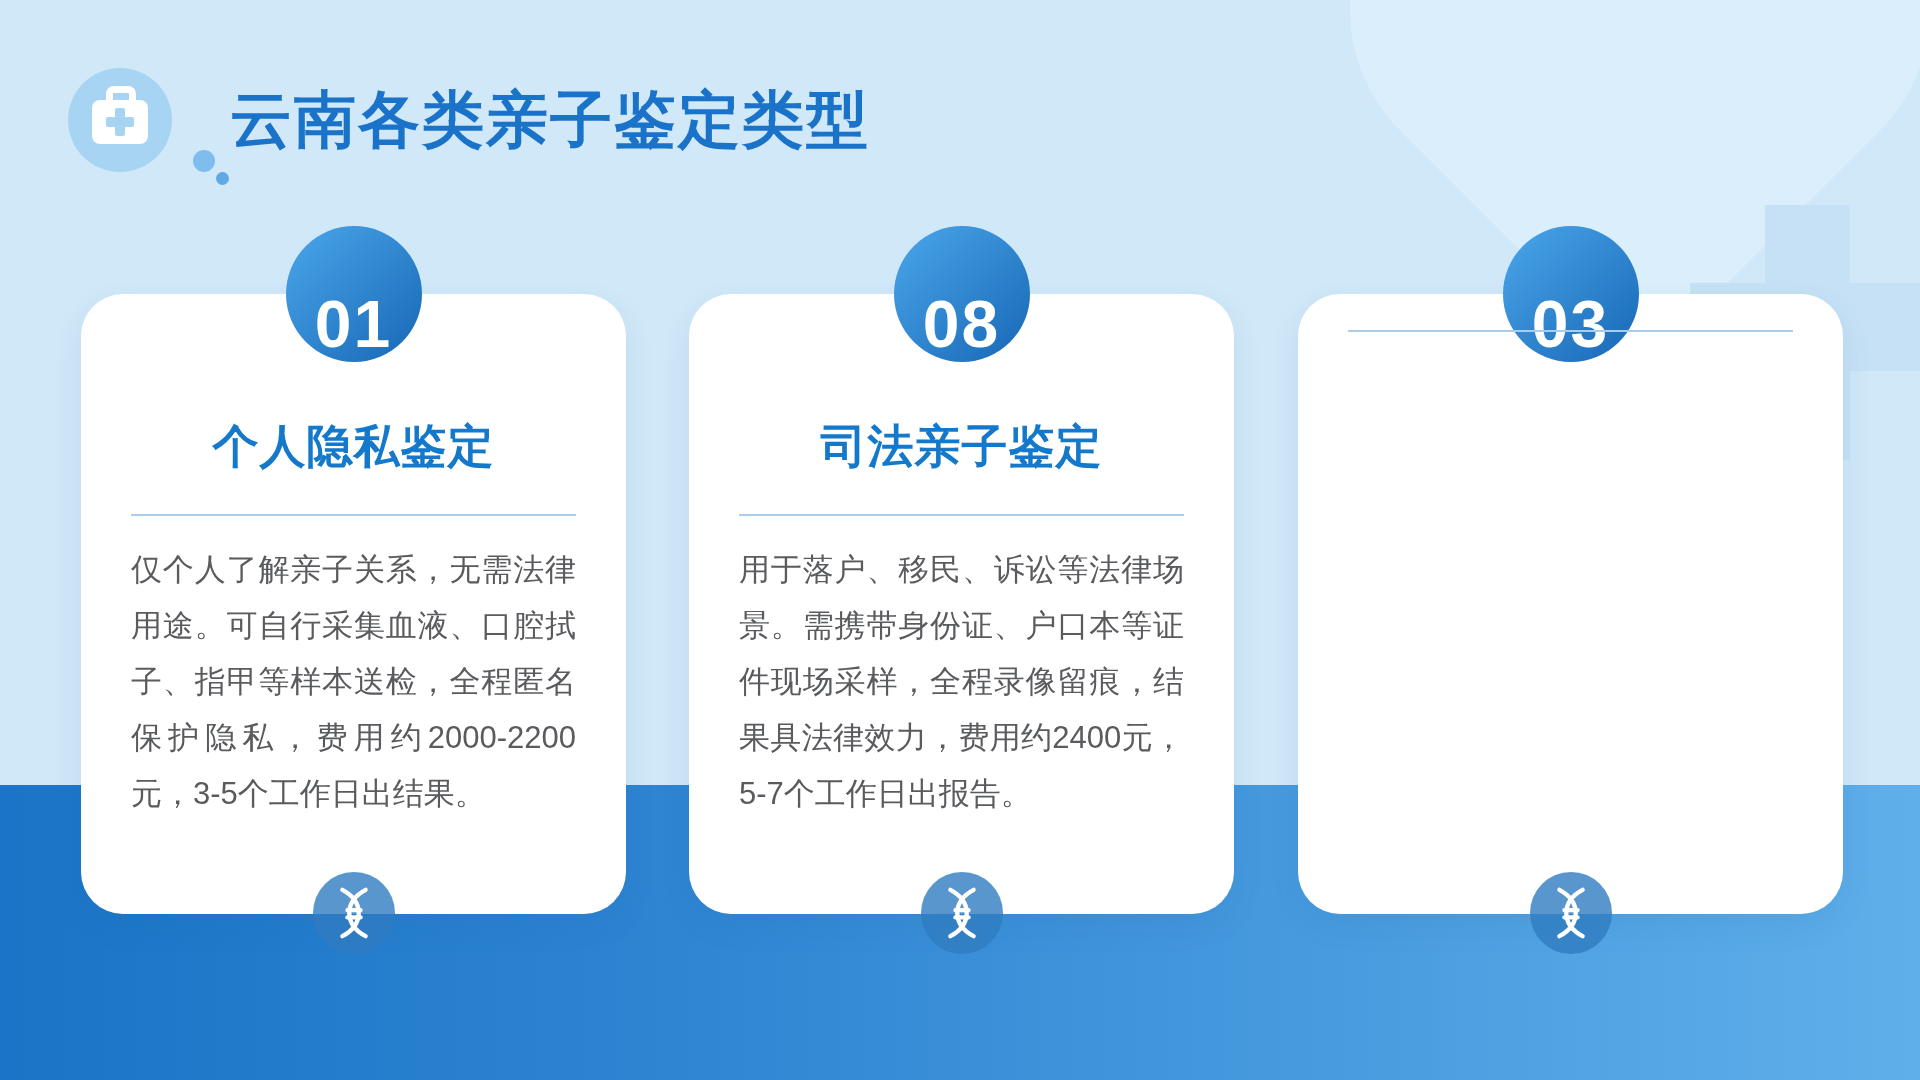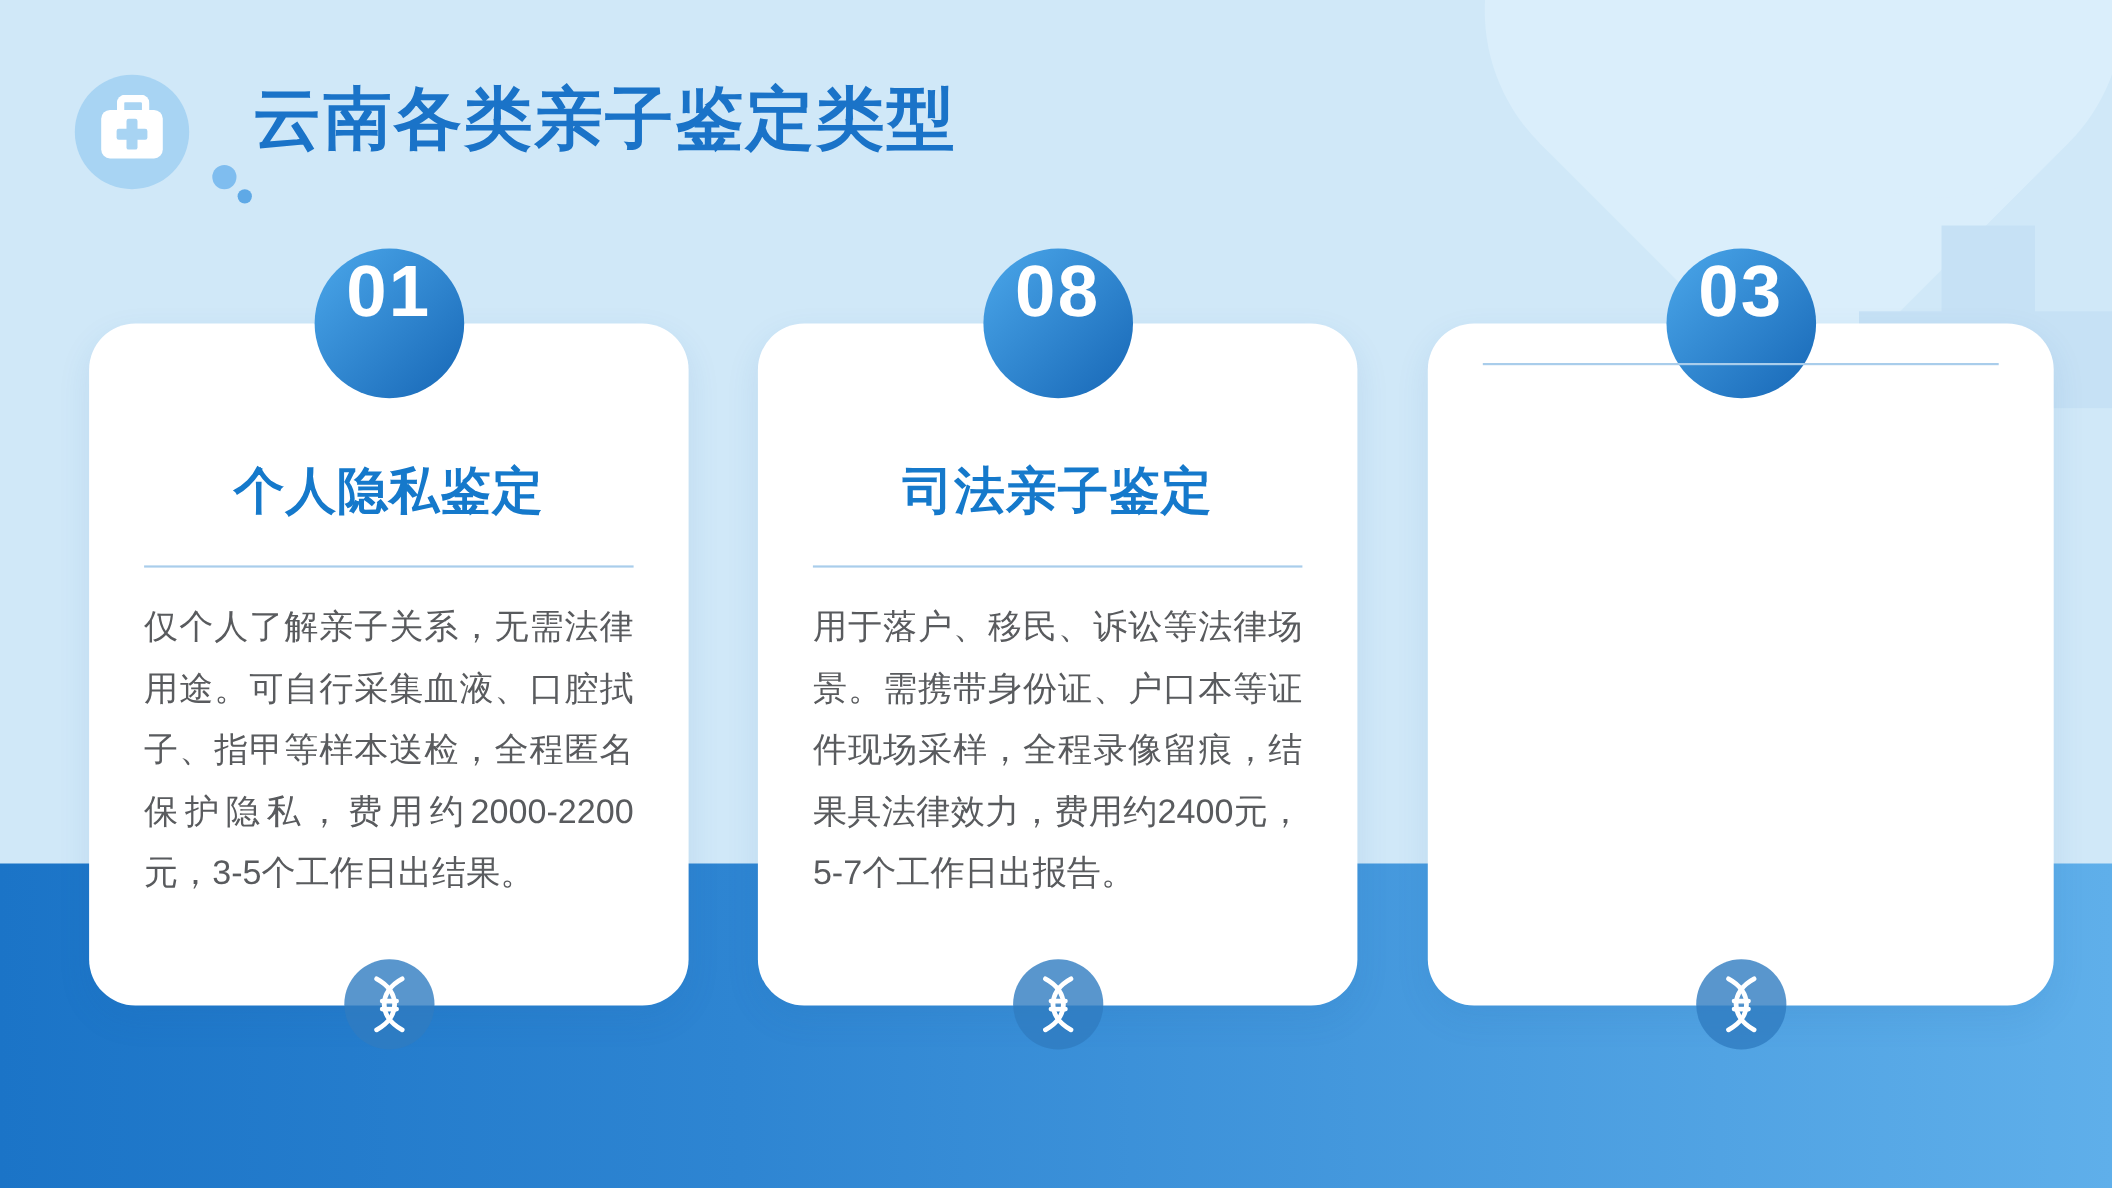--- a/index.html
+++ b/index.html
@@ -22,29 +22,29 @@
   
   .header-icon-circle{position:absolute;left:68px;top:68px;width:104px;height:104px;border-radius:50%;
     background:#a8d4f3;}
   .kit-case{position:absolute;left:24px;top:32px;width:56px;height:44px;background:#ffffff;border-radius:8px;}
   .kit-handle{position:absolute;left:38px;top:18px;width:16px;height:12px;border:7px solid #ffffff;
     border-bottom:none;border-radius:8px 8px 0 0;}
   .kit-cross-v{position:absolute;left:47px;top:40px;width:10px;height:28px;background:#a8d4f3;border-radius:2px;}
   .kit-cross-h{position:absolute;left:38px;top:49px;width:28px;height:10px;background:#a8d4f3;border-radius:2px;}
   .bubble-1{position:absolute;left:193px;top:150px;width:22px;height:22px;border-radius:50%;background:#7fbdef;}
   .bubble-2{position:absolute;left:216px;top:172px;width:13px;height:13px;border-radius:50%;background:#5fa9e6;}
-  .page-title{position:absolute;left:230px;top:66px;font-size:62px;font-weight:900;color:#1a73c8;
+  .page-title{position:absolute;left:230px;top:78px;font-size:62px;font-weight:900;color:#1a73c8;
     letter-spacing:2px;white-space:nowrap;}
   
   .card{position:absolute;top:294px;width:545px;height:620px;background:#ffffff;border-radius:42px;
     box-shadow:0 12px 30px rgba(30,100,170,0.10);}
-  .card.c1{left:81px;}  .card.c2{left:689px;}  .card.c3{left:1298px;padding-left:24px;}
+  .card.c1{left:81px;}  .card.c2{left:689px;}  .card.c3{left:1298px;}
   .badge{position:absolute;left:50%;top:-68px;transform:translateX(-50%);width:136px;height:136px;
     border-radius:50%;background:linear-gradient(135deg,#47a2e6 8%,#1b6cba 92%);
-    display:flex;align-items:flex-start;justify-content:center;}
+    display:flex;align-items:flex-end;justify-content:center;}
   .badge-num{color:#ffffff;font-size:66px;font-weight:800;letter-spacing:2px;}
   .card-inner{position:absolute;left:50px;right:50px;top:0;}
   .card-title{margin-top:122px;text-align:center;font-size:46px;font-weight:900;color:#1579cb;
     letter-spacing:1px;}
   .card-divider{margin-top:36px;height:2px;background:#a9cdeb;}
   .card-body{margin-top:26px;font-size:31px;line-height:56px;color:#595b5e;
     text-align:justify;text-justify:inter-ideograph;word-break:break-all;}
   .dna-chip{position:absolute;left:50%;bottom:-40px;transform:translateX(-50%);width:82px;height:82px;
     border-radius:50%;background:rgba(47,124,192,0.80);display:flex;align-items:center;justify-content:center;}
   .dna-chip svg{display:block;}

